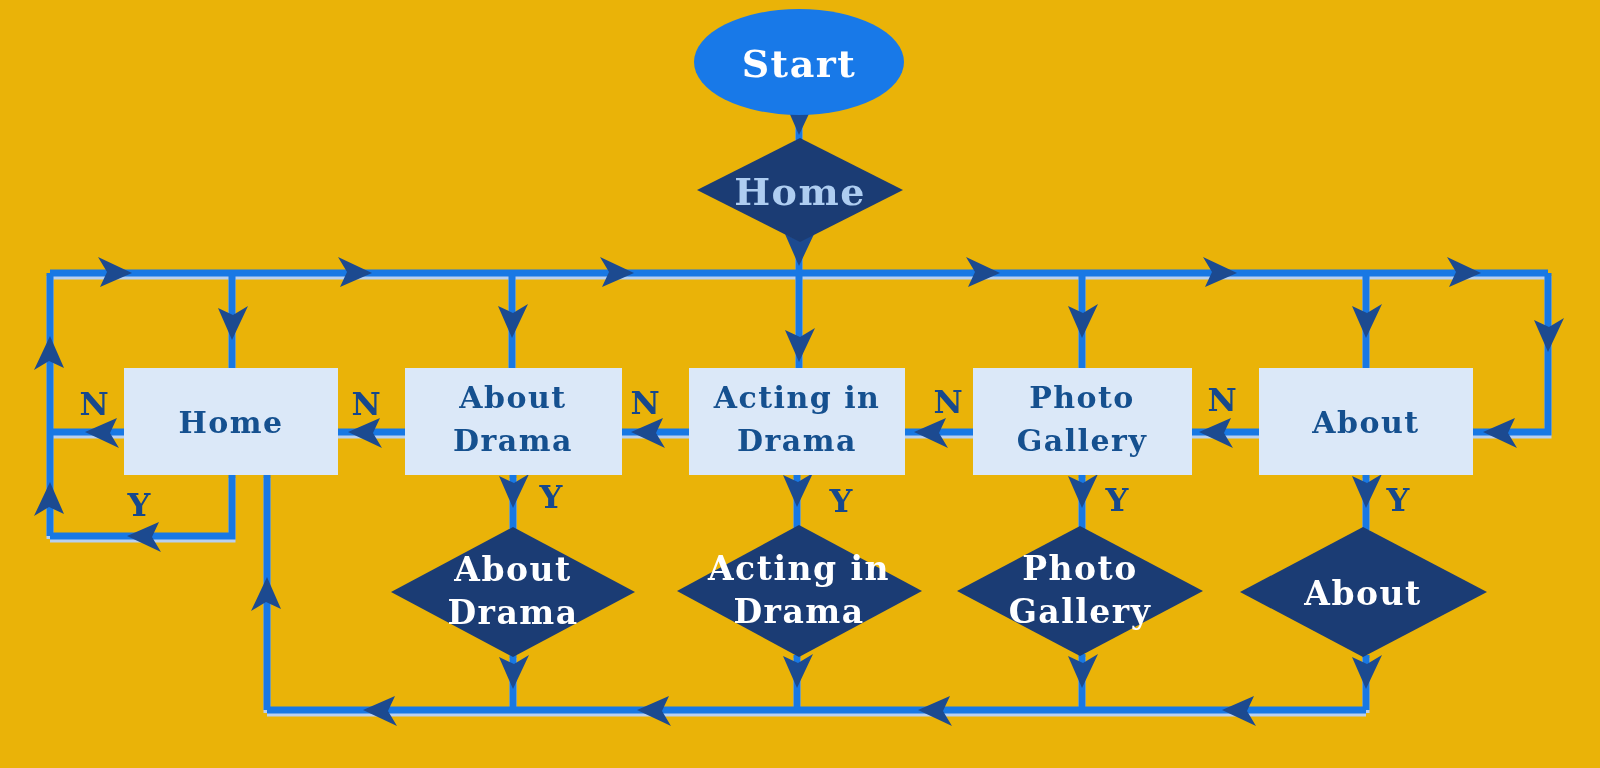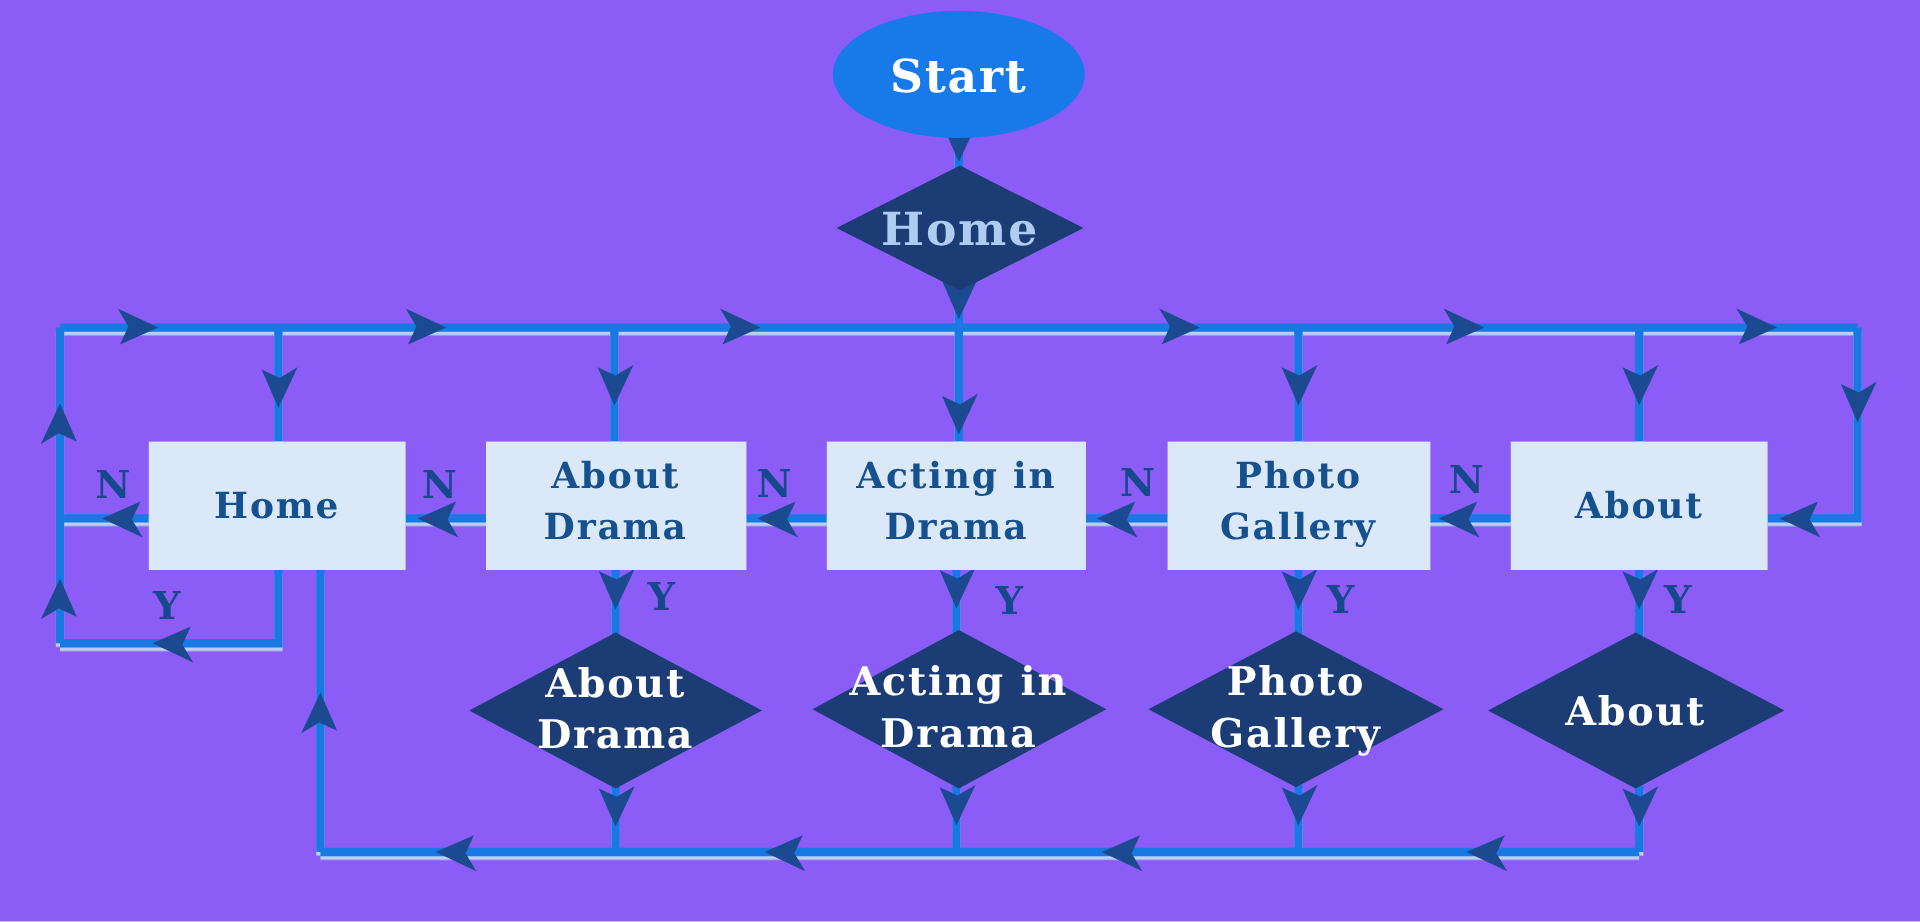--- a/index.html
+++ b/index.html
@@ -7,21 +7,21 @@
     padding: 0;
     background: #ffffff;
     width: 1600px;
     height: 768px;
     overflow: hidden;
   }
   .stage {
     position: relative;
     width: 1600px;
     height: 768px;
-    background: #8b5cf6;
+    background: #eab308;
   }
   svg { display: block; }
 
   
   .lines {
     stroke: #1878e4;
     stroke-width: 7;
     fill: none;
     stroke-linecap: butt;
     filter: drop-shadow(0px 3px 0px #b9d0f0);

